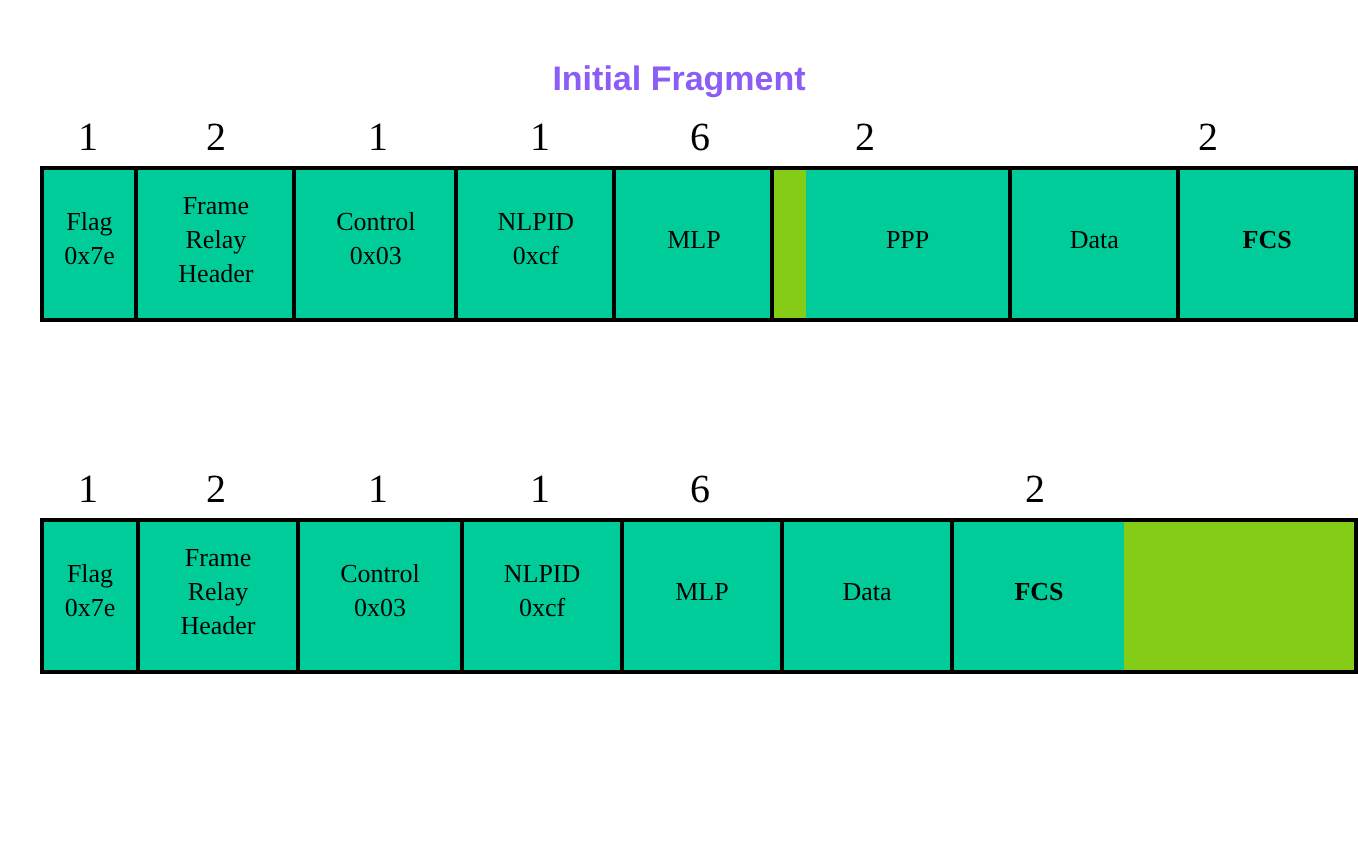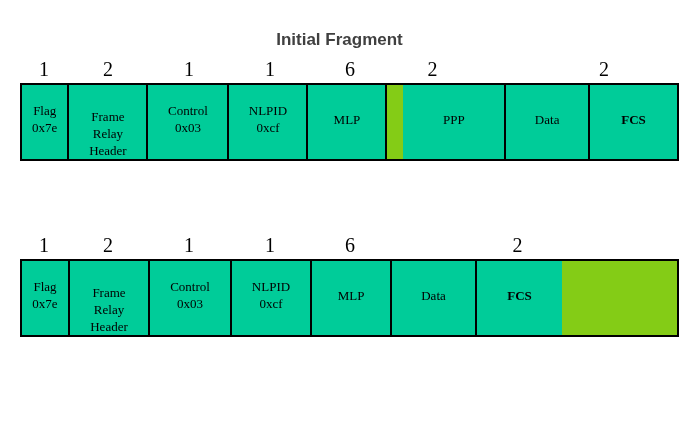--- a/index.html
+++ b/index.html
@@ -31,21 +31,21 @@
 
   #diagram-initial { top: 30px; }
   #diagram-subsequent { top: 226px; }
 
   .diagram-title {
     text-align: center;
     font-family: "Liberation Sans", "DejaVu Sans", sans-serif;
     font-weight: bold;
     font-size: 17px;
     line-height: 20px;
-    color: #404040;
+    color: #8b5cf6;
     letter-spacing: 0px;
     margin: 0;
     padding: 0;
   }
 
   .frame-wrap {
     position: relative;
     margin-left: 20px;
   }
 
@@ -73,21 +73,21 @@
   }
 
   .field-cell {
     background: #00cc99;
     border-right: 2px solid #000000;
     box-sizing: border-box;
     height: 74px;
     display: flex;
     flex-direction: column;
     align-items: center;
-    justify-content: flex-end;
+    justify-content: flex-start;
     padding-top: 9px;
     overflow: hidden;
   }
 
   .field-cell:last-child {
     border-right: none;
     font-weight: bold;
   }
 
   .field-line {

